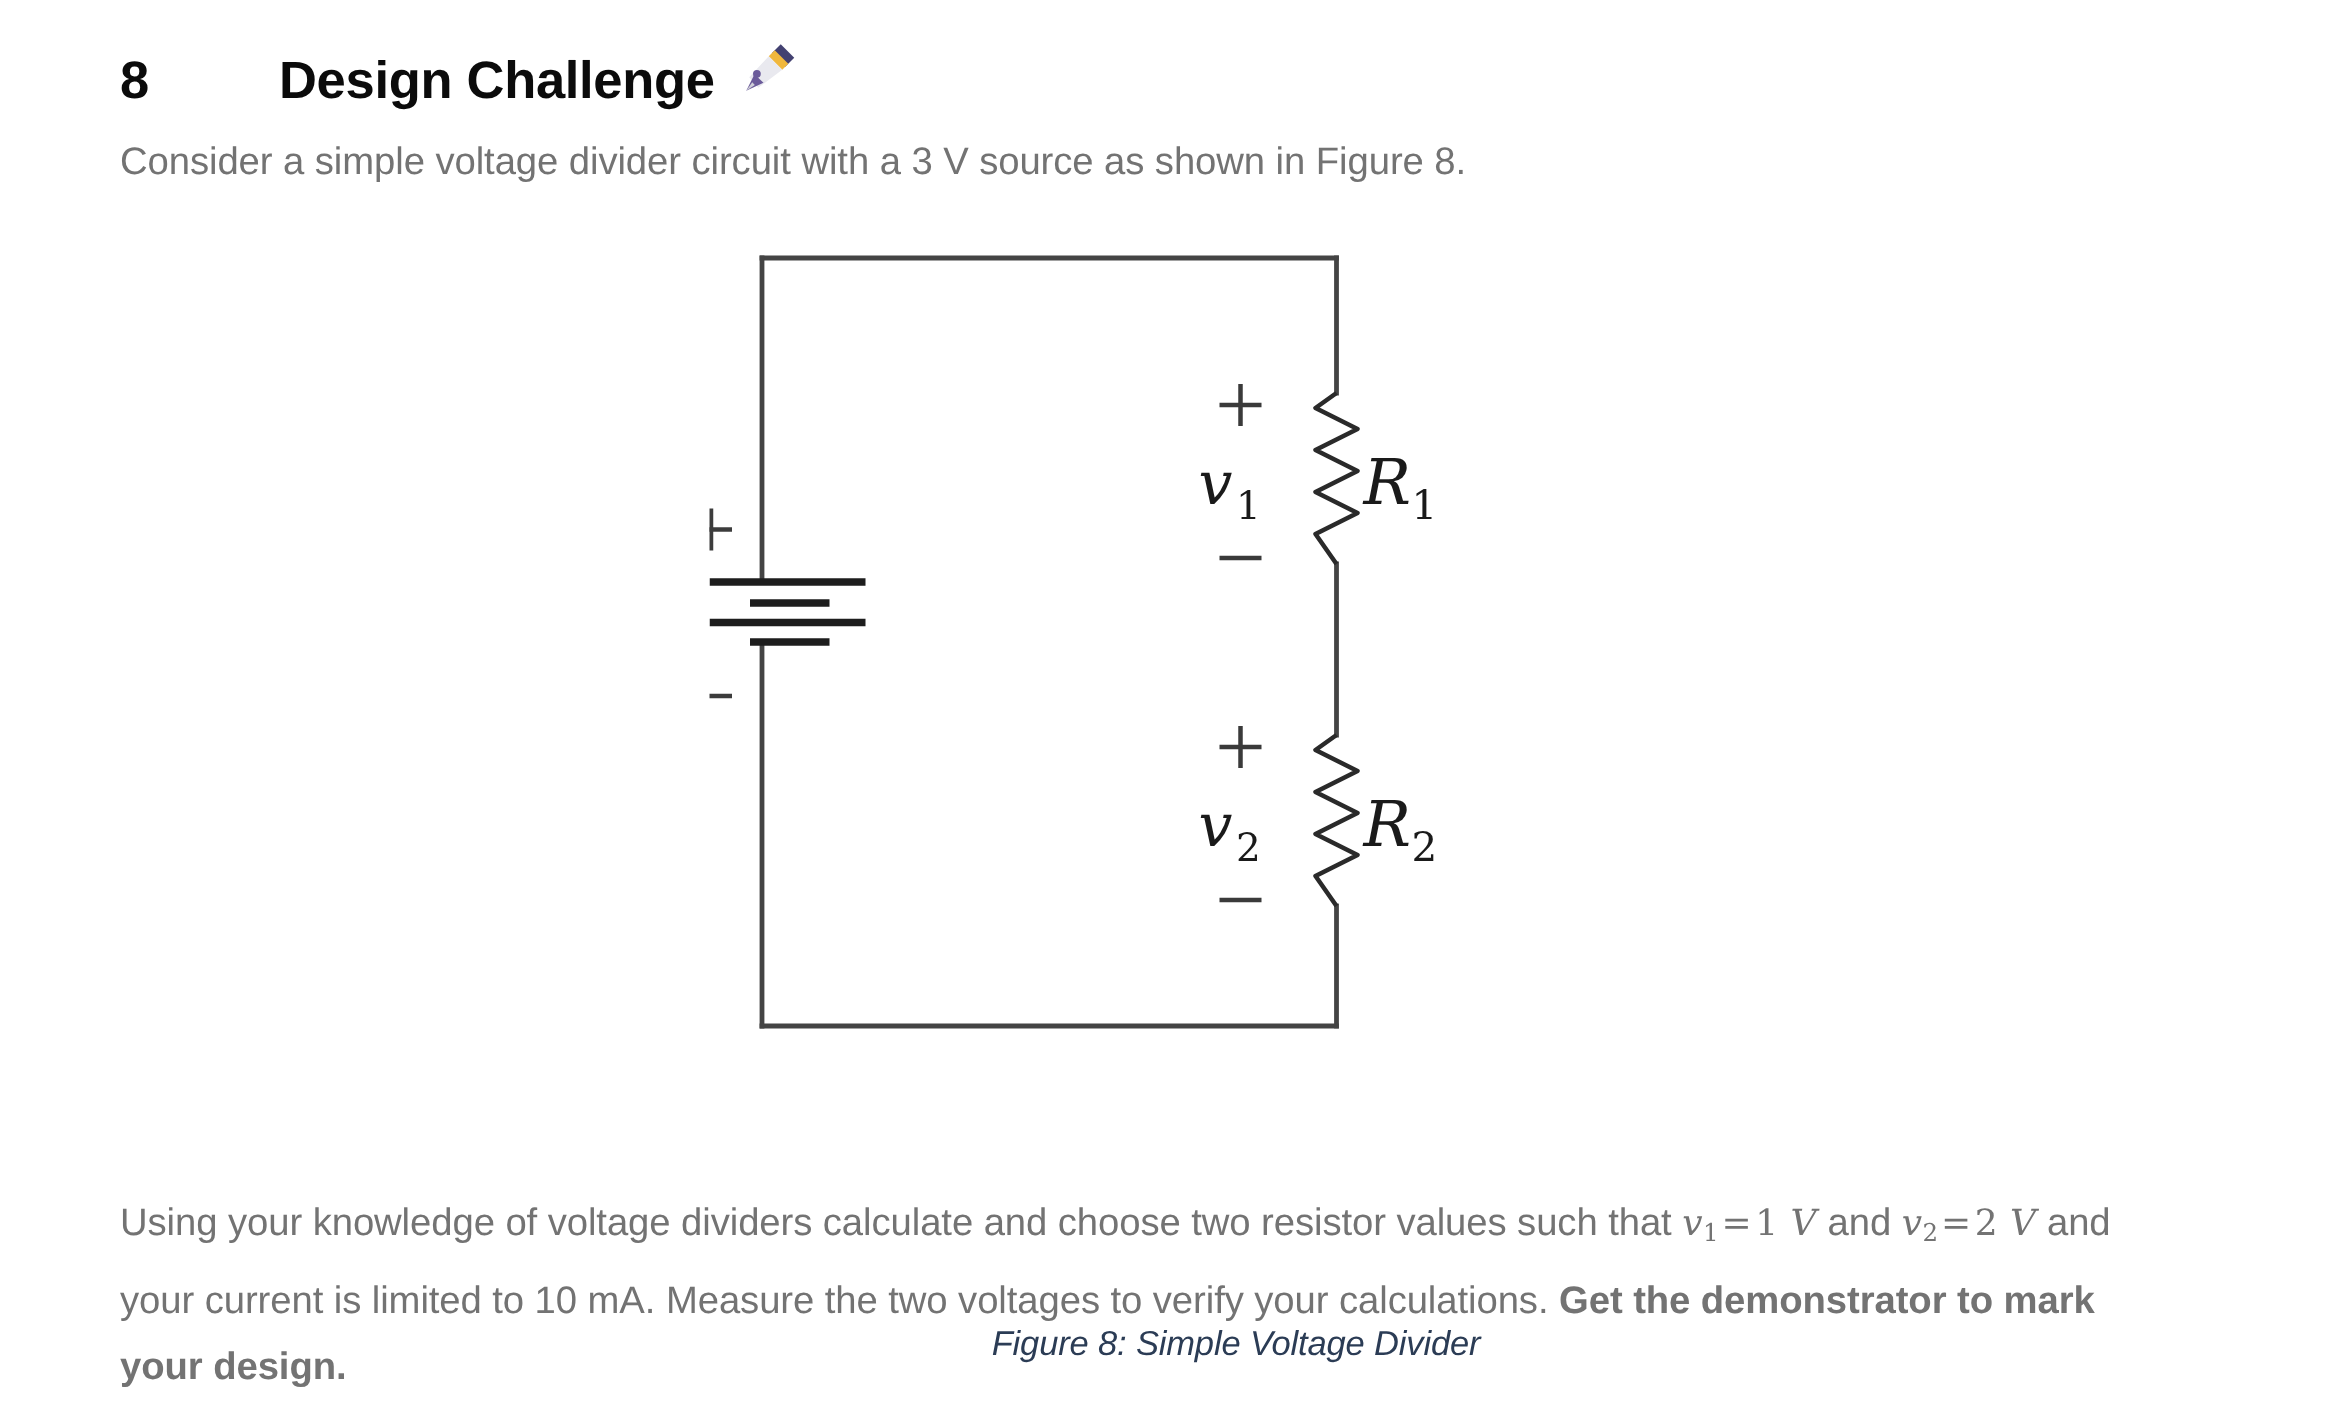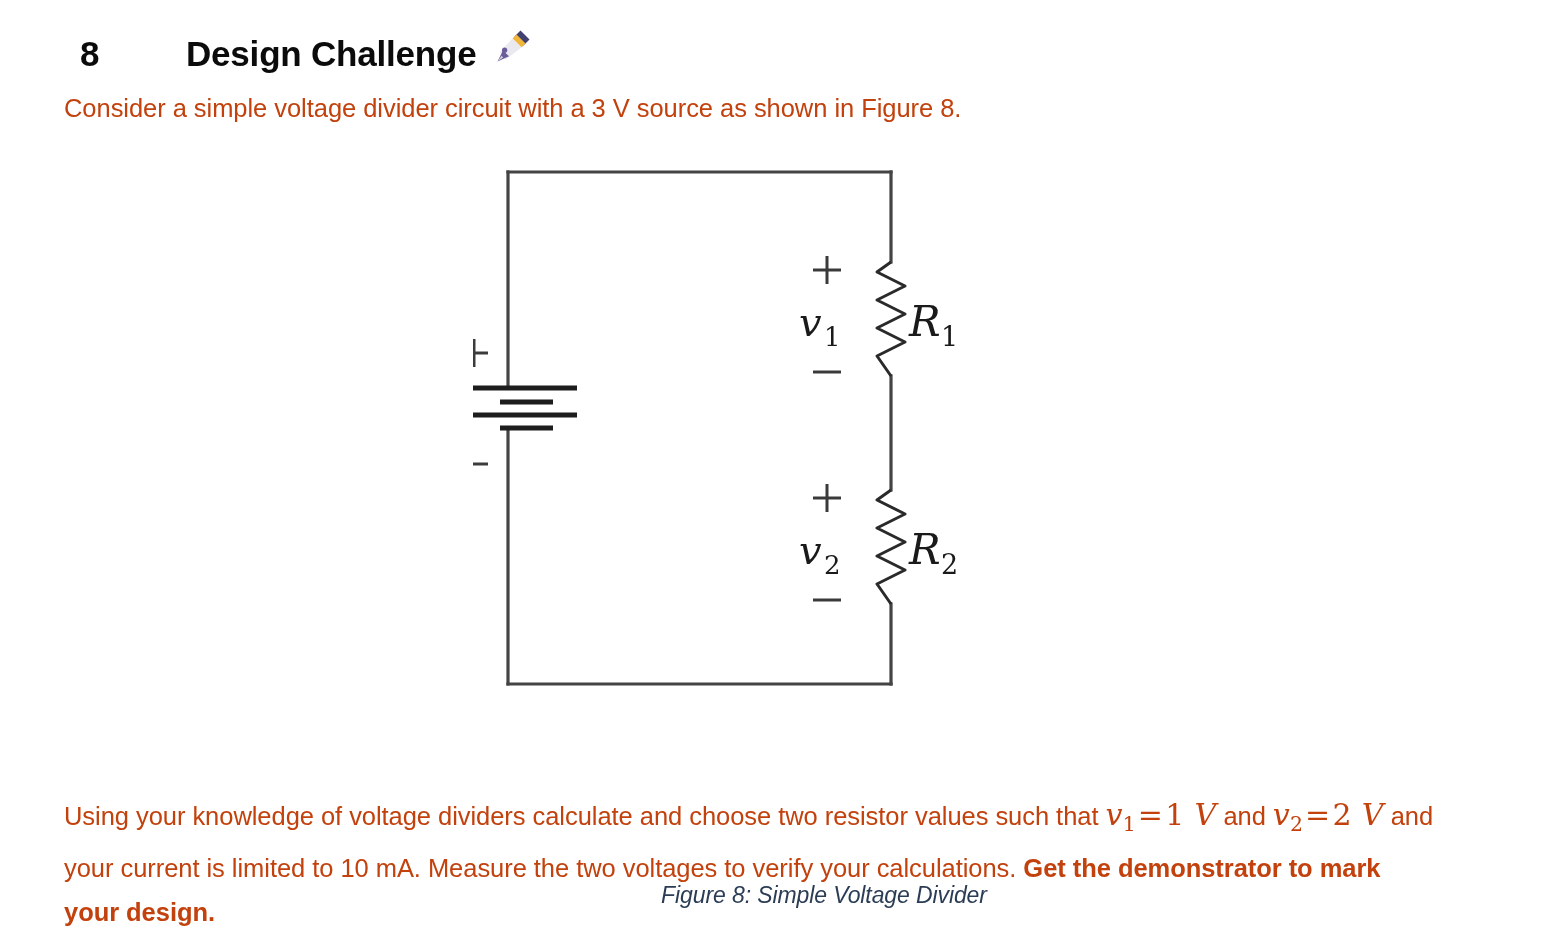--- a/index.html
+++ b/index.html
@@ -49,41 +49,41 @@
     margin-left: 14px;
     line-height: 1;
     position: relative;
     top: -2px;
   }
   .pen-svg { display:block; }
 
   
   .body-text {
     position: absolute;
-    left: 64px;
+    left: 80px;
     font-size: 25.5px;
     line-height: 44px;
-    color: #c2410c;
+    color: #737373;
     letter-spacing: -0.05px;
   }
   #intro-paragraph {
     top: 86px;
     width: 1400px;
   }
   #task-paragraph {
     top: 793px;
     width: 1372px;
   }
   .bold-run { font-weight: bold; }
 
   
   .math {
     font-family: "DejaVu Serif", "Liberation Serif", serif;
     font-style: italic;
-    font-size: 30px;
+    font-size: 24px;
     letter-spacing: 0.3px;
   }
   .math .up { font-style: normal; }
   .math sub {
     font-size: 0.68em;
     font-style: normal;
     vertical-align: -0.28em;
     letter-spacing: 0;
   }
   .math .op {

